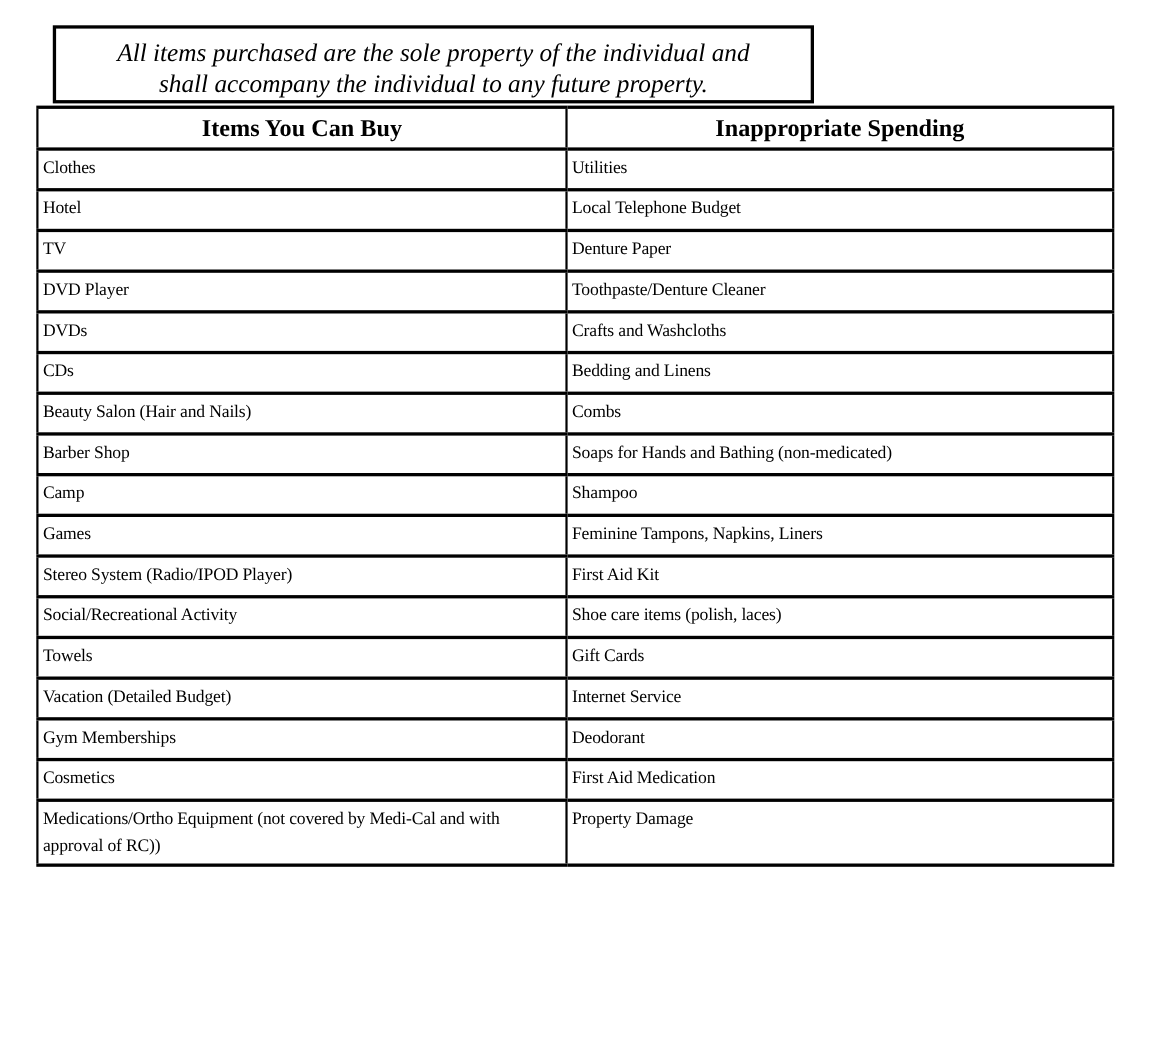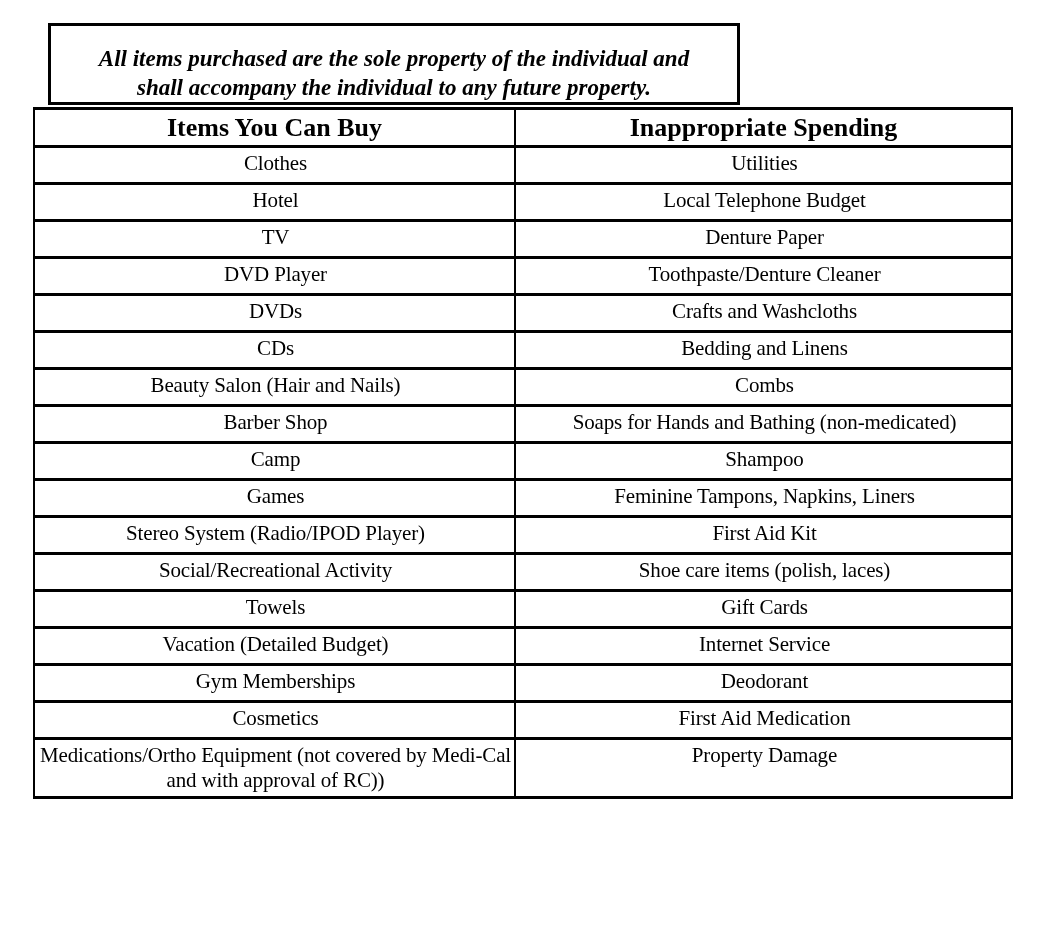--- a/index.html
+++ b/index.html
@@ -16,52 +16,52 @@
     background: #ffffff;
     overflow: hidden;
   }
   .banner {
     box-sizing: border-box;
     margin: 23px 0 0 48px;
     width: 692px;
     min-height: 65px;
     border: 3px solid #000000;
     text-align: center;
-    font-weight: bold;
+    font-weight: normal;
     font-style: italic;
     font-size: 23px;
     line-height: 29px;
-    padding: 18px 4px 0 4px;
+    padding: 7px 4px 0 4px;
   }
   table.spend-table {
     margin: 2px 0 0 33px;
     width: 978px;
     border-collapse: collapse;
     table-layout: fixed;
     border: 2px solid #000000;
   }
   .spend-table th, .spend-table td {
     box-sizing: border-box;
     border: 2px solid #000000;
     border-top-width: 3px;
     border-bottom-width: 3px;
     overflow: visible;
   }
   .spend-table th {
-    font-size: 26px;
+    font-size: 22px;
     font-weight: bold;
     text-align: center;
     vertical-align: middle;
     height: 38px;
     padding: 0;
   }
   .spend-table td {
-    font-size: 21px;
+    font-size: 16px;
     font-weight: normal;
-    text-align: center;
+    text-align: left;
     vertical-align: top;
     height: 37px;
     padding: 3px 2px 0 4px;
     white-space: nowrap;
     letter-spacing: -0.15px;
     line-height: 25px;
   }
   .spend-table tr.tall td {
     height: 59px;
     white-space: normal;

